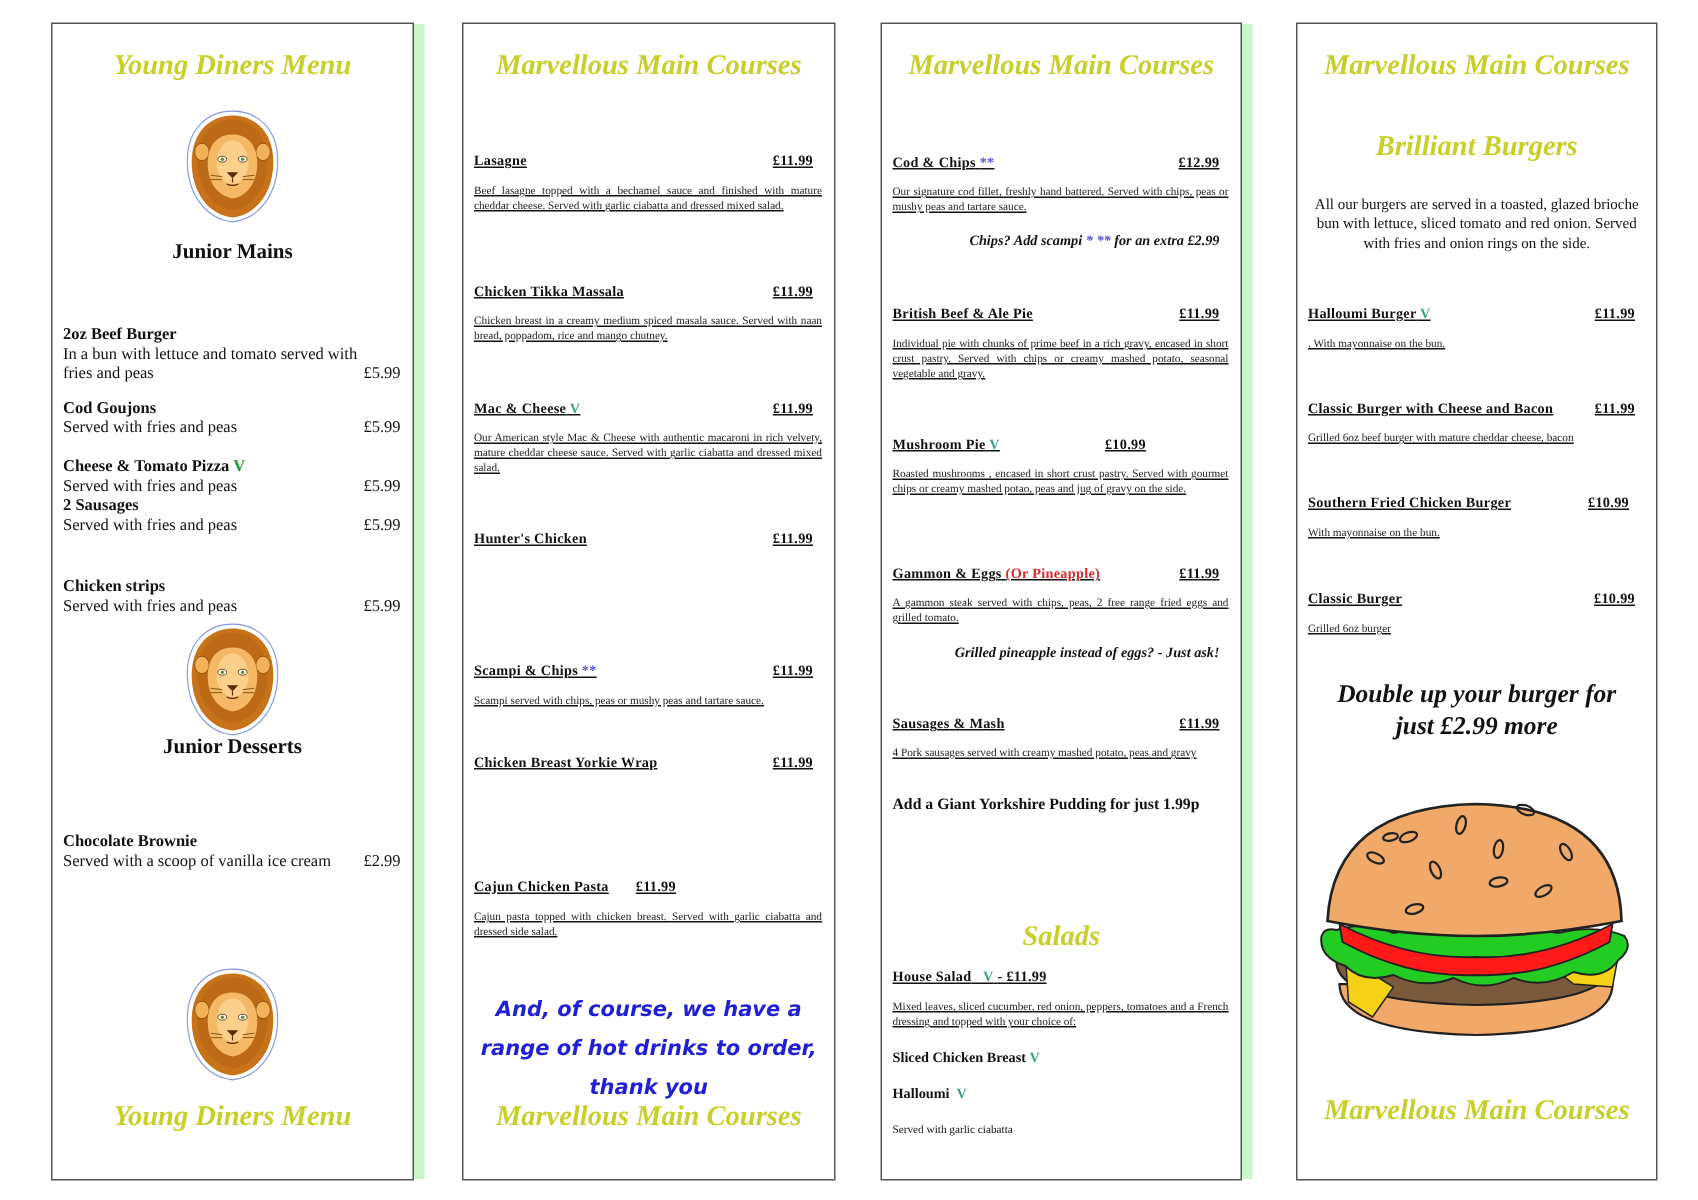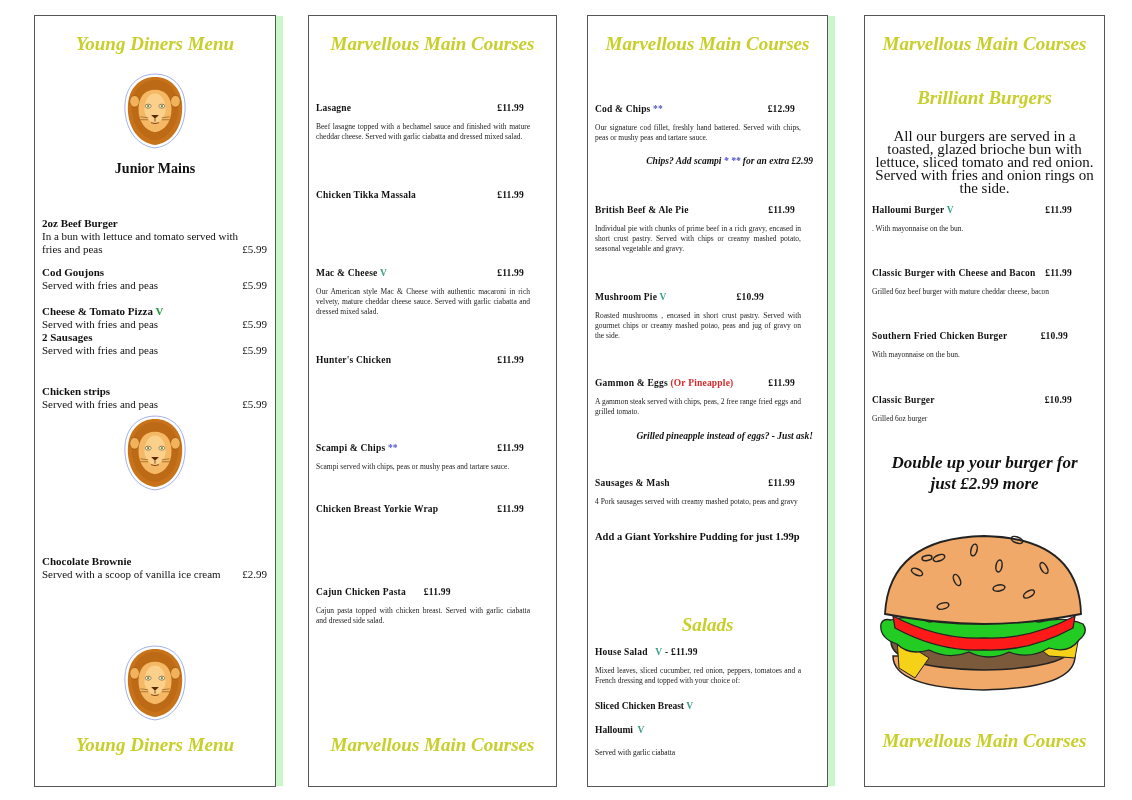--- a/index.html
+++ b/index.html
@@ -30,35 +30,35 @@
 
   .jr-heading { font-weight: bold; font-size: 14px; }
   .jr-item { position: absolute; left: 7px; right: 8px; font-size: 11px; line-height: 13px; }
   .jr-item .nm { font-weight: bold; margin-top: 12px; }
   .jr-item .row { display: flex; justify-content: space-between; }
   .veg { color: #1b9a3a; font-weight: bold; }
   .veg2 { color: #3a9f8a; font-weight: bold; }
   .stars { color: #5555cc; font-weight: bold; }
   .red { color: #d62a2a; font-weight: bold; }
 
-  .dish { position: absolute; left: 7px; right: 26px; }
+  .dish { position: absolute; left: 7px; right: 8px; text-decoration: underline; }
   .dish .hd { font-weight: bold; font-size: 9.5px; display: flex; justify-content: space-between; letter-spacing: 0.2px; }
   .dish .hd .pr { padding-right: 6px; }
   .dish .ds { font-size: 7.5px; line-height: 10px; margin-top: 9px; text-align: justify; color: #222; }
   .dish .hd.near { justify-content: flex-start; }
   .dish .hd.near .pr { margin-left: 18px; }
 
   .note-it { font-weight: bold; font-style: italic; font-size: 9.5px; text-align: right; }
   .big-bold { font-weight: bold; font-size: 10.5px; }
 
   .drinks {
     font-family: "DejaVu Sans", sans-serif; font-style: italic; font-weight: bold;
     color: #1f1fd6; font-size: 14px; line-height: 26px; text-align: center;
   }
-  .burger-intro { font-size: 15px; line-height: 13px; text-align: center; }
+  .burger-intro { font-size: 10px; line-height: 13px; text-align: center; }
   .double { font-weight: bold; font-style: italic; font-size: 17px; line-height: 21px; text-align: center; }
 </style>
 </head>
 <body>
 
 <svg width="0" height="0" style="position:absolute">
   <defs>
     <symbol id="lion" viewBox="0 0 70 80">
       <path d="M35 2 C52 2 66 14 66 36 C66 58 54 76 35 78 C16 76 4 58 4 36 C4 14 18 2 35 2Z" fill="#fff" stroke="#8899dd" stroke-width="0.8"></path>
       <path d="M35 5 C50 5 63 16 63 37 C63 57 52 73 35 75 C18 73 7 57 7 37 C7 16 20 5 35 5Z" fill="#c8731a"></path>
@@ -118,20 +118,21 @@
     <div class="nm">Chicken strips</div>
     <div class="row">
         <span>Served with fries and peas</span>
         <span>£5.99</span>
       </div>
   </div>
 
   <svg class="abs" style="left:86px;top:398px" width="68" height="78">
       <use href="#lion"></use>
     </svg>
+  <div class="abs center jr-heading" style="top:475px">Junior Desserts</div>
 
   <div class="jr-item" style="top:527px">
     <div class="nm">Chocolate Brownie</div>
     <div class="row">
         <span>Served with a scoop of vanilla ice cream</span>
         <span>£2.99</span>
       </div>
   </div>
 
   <svg class="abs" style="left:86px;top:628px" width="68" height="78">
@@ -148,20 +149,21 @@
         <span>Lasagne</span>
         <span class="pr">£11.99</span>
       </div>
     <div class="ds">Beef lasagne topped with a bechamel sauce and finished with mature cheddar cheese. Served with garlic ciabatta and dressed mixed salad.</div>
   </div>
   <div class="dish" style="top:174px">
     <div class="hd">
         <span>Chicken Tikka Massala</span>
         <span class="pr">£11.99</span>
       </div>
+    <div class="ds">Chicken breast in a creamy medium spiced masala sauce. Served with naan bread, poppadom, rice and mango chutney.</div>
   </div>
   <div class="dish" style="top:252px">
     <div class="hd">
         <span><span>Mac &amp; Cheese</span> <span class="veg2">V</span></span>
         <span class="pr">£11.99</span>
       </div>
     <div class="ds">Our American style Mac &amp; Cheese with authentic macaroni in rich velvety, mature cheddar cheese sauce. Served with garlic ciabatta and dressed mixed salad.</div>
   </div>
   <div class="dish" style="top:339px">
     <div class="hd">
@@ -183,20 +185,25 @@
       </div>
   </div>
   <div class="dish" style="top:571px">
     <div class="hd near">
         <span>Cajun Chicken Pasta</span>
         <span class="pr">£11.99</span>
       </div>
     <div class="ds">Cajun pasta topped with chicken breast. Served with garlic ciabatta and dressed side salad.</div>
   </div>
 
+  <div class="abs center drinks" style="top:644px">
+    <div>And, of course, we have a</div>
+    <div>range of hot drinks  to order,</div>
+    <div>thank you</div>
+  </div>
   <div class="title" style="top:718px">Marvellous Main Courses</div>
 </div>
 
 <div id="p3" class="panel greenedge">
   <div class="title" style="top:17px">Marvellous Main Courses</div>
 
   <div class="dish" style="top:88px">
     <div class="hd">
         <span><span>Cod &amp; Chips</span> <span class="stars">**</span></span>
         <span class="pr">£12.99</span>

